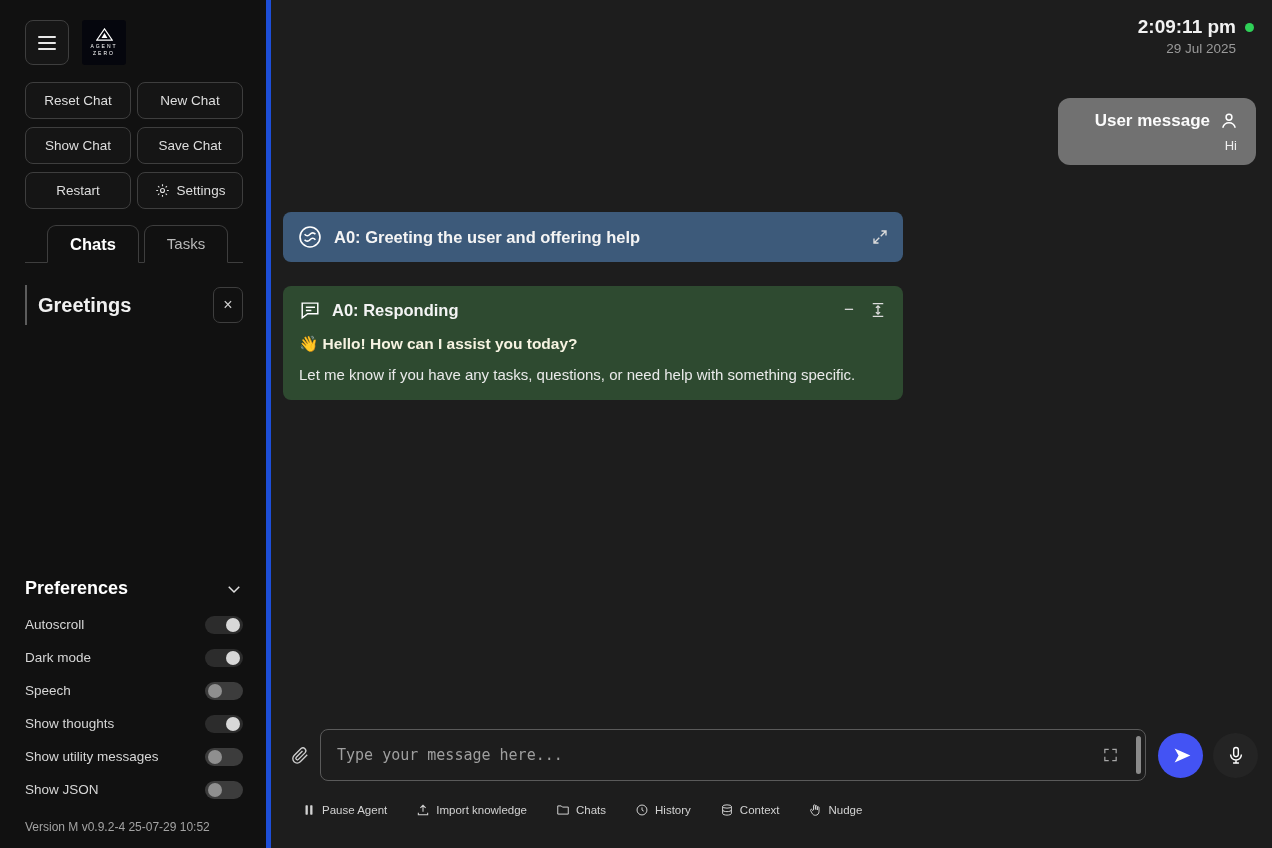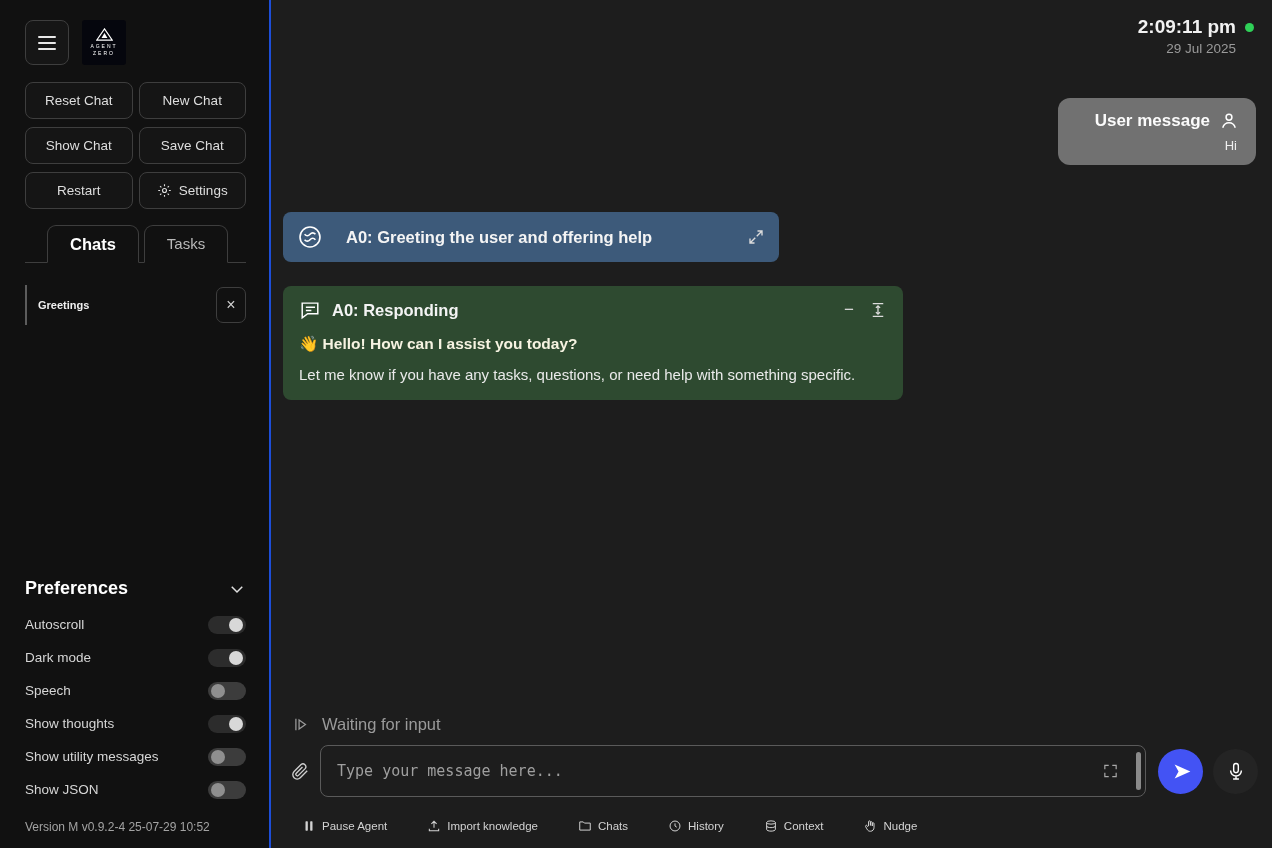--- a/index.html
+++ b/index.html
@@ -2,37 +2,37 @@
 <html style="--sidebar-bg: #111111; --main-bg: #1d1d1d; --panel-border: #3e3e3e; --user-bubble: #717171; --agent-heading: #3d5a7a; --agent-response: #2e4a30; --accent-send: #4353f4; --online-dot: #2fd158;"><head>
 <meta charset="utf-8">
 <style>
   *{margin:0;padding:0;box-sizing:border-box}
   html,body{width:1272px;height:848px;overflow:hidden}
   body{display:flex;background:var(--main-bg,#1d1d1d);font-family:"Liberation Sans",sans-serif;color:#e8e8e8}
   .mono{font-family:Liberation Sans, sans-serif}
   svg{display:block}
 
   
-  .sidebar{width:271px;min-width:271px;height:100%;background:var(--sidebar-bg,#111);border-right:2px solid #1d4ed8;display:flex;flex-direction:column;padding:20px 23px 10px 25px}
+  .sidebar{width:271px;min-width:271px;height:100%;background:var(--sidebar-bg,#111);border-right:5px solid #1d4ed8;display:flex;flex-direction:column;padding:20px 23px 10px 25px}
   .side-head{display:flex;gap:13px}
   .icon-btn{width:44px;height:45px;background:#161616;border:1px solid var(--panel-border,#3e3e3e);border-radius:8px;display:flex;align-items:center;justify-content:center;cursor:pointer}
   .hamburger{display:flex;flex-direction:column;gap:4px}
   .hamburger i{display:block;width:18px;height:2px;background:#e8e8e8;border-radius:1px}
   .logo{width:44px;height:45px;background:#05060d;border-radius:3px;display:flex;flex-direction:column;align-items:center;justify-content:center;cursor:pointer}
   .logo svg{width:17px;height:13px;margin-bottom:2px}
   .logo-t{font-size:5px;letter-spacing:2px;color:#fff;line-height:1.5}
   .btn-grid{display:grid;grid-template-columns:1fr 1fr;gap:8px 6px;margin-top:17px}
   .sbtn{height:37px;background:#151515;border:1px solid var(--panel-border,#3e3e3e);border-radius:8px;color:#dedede;font-size:13.5px;font-family:inherit;cursor:pointer;display:flex;align-items:center;justify-content:center;gap:7px}
   .sbtn svg{width:15px;height:15px;color:#dedede}
   .tabs{display:flex;gap:5px;margin-top:16px;padding-left:22px;border-bottom:1px solid var(--panel-border,#3e3e3e)}
   .tab{padding:9px 22px 8px;border:1px solid var(--panel-border,#3e3e3e);border-bottom:1px solid transparent;margin-bottom:-1px;border-radius:9px 9px 0 0;font-size:15px;color:#b9b9b9;cursor:pointer;background:var(--sidebar-bg,#111)}
   .tab.active{font-size:16.5px;font-weight:bold;color:#fff}
   .chat-list{margin-top:22px}
   .chat-item{display:flex;align-items:center;justify-content:space-between;border-left:2px solid #5c5c5c;padding-left:11px;height:40px;cursor:pointer}
-  .chat-item-label{font-weight:bold;font-size:11px;color:#f0f0f0}
+  .chat-item-label{font-weight:bold;font-size:20px;color:#f0f0f0}
   .chat-close{width:30px;height:36px;border:1px solid var(--panel-border,#3e3e3e);border-radius:7px;background:transparent;color:#cfcfcf;font-size:16px;cursor:pointer;font-family:inherit}
   .flex-spacer{flex:1}
   .prefs-head{display:flex;align-items:center;justify-content:space-between;cursor:pointer;margin-bottom:9px}
   .prefs-title{font-size:18px;font-weight:bold;color:#fff}
   .prefs-head svg{width:18px;height:18px;color:#e0e0e0}
   .pref-row{display:flex;align-items:center;justify-content:space-between;height:33px}
   .pref-label{font-size:13.5px;color:#d6d6d6}
   .toggle{position:relative;width:38px;height:18px;border-radius:9px;background:#3c3c3c;cursor:pointer;flex:none}
   .toggle::after{content:"";position:absolute;top:2px;left:3px;width:14px;height:14px;border-radius:50%;background:#8f8f8f}
   .toggle[data-on="true"]{background:#2c2c2c}
@@ -47,21 +47,21 @@
   .date{font-size:13.5px;color:#9a9a9a;margin-top:3px}
   .status-dot{width:9px;height:9px;border-radius:50%;background:var(--online-dot,#2fd158);margin-top:7px}
 
   .messages{flex:1;padding:98px 16px 0 12px;display:flex;flex-direction:column;align-items:flex-start;overflow:hidden}
   .user-msg{align-self:flex-end;background:var(--user-bubble,#717171);border-radius:12px;padding:13px 17px 12px;min-width:198px;text-align:right}
   .user-msg-head{display:flex;align-items:center;justify-content:flex-end;gap:9px}
   .user-msg-title{font-size:17px;font-weight:bold;color:#fbfbfb}
   .user-msg-head svg{width:20px;height:20px}
   .user-msg-body{font-size:13px;color:#efefef;margin-top:7px;padding-right:2px}
 
-  .agent-head{margin-top:47px;width:496px;height:50px;background:var(--agent-heading,#3d5a7a);border-radius:8px;display:flex;align-items:center;gap:23px;padding:0 14px}
+  .agent-head{margin-top:47px;width:620px;height:50px;background:var(--agent-heading,#3d5a7a);border-radius:8px;display:flex;align-items:center;gap:11px;padding:0 14px}
   .circle-icon{width:26px;height:26px;flex:none}
   .circle-icon svg{width:26px;height:26px}
   .agent-head-title{flex:1;font-size:16.5px;font-weight:bold;color:#f4f4f4}
   .mini-icon{display:flex;cursor:pointer;color:#dcdcdc}
   .mini-icon svg{width:18px;height:18px}
 
   .agent-resp{margin-top:24px;width:620px;background:var(--agent-response,#2e4a30);border-radius:8px;padding:13px 16px 17px}
   .agent-resp-head{display:flex;align-items:center;gap:11px}
   .agent-resp-head .bubble svg{width:22px;height:22px}
   .agent-resp-title{flex:1;font-size:16.5px;font-weight:bold;color:#f4f4f4}
@@ -79,21 +79,21 @@
   .msg-input{width:100%;height:52px;background:#1d1d1d;border:1px solid #5a5a5a;border-radius:8px;padding:0 48px 0 16px;font-size:15px;color:#cfcfcf;outline:none;font-family:"DejaVu Sans Mono",monospace}
   .msg-input::placeholder{color:#9f9f9f}
   .input-expand{position:absolute;right:27px;top:50%;transform:translateY(-50%);display:flex;cursor:pointer;color:#a8a8a8}
   .input-expand svg{width:17px;height:17px}
   .input-scrollbar{position:absolute;right:5px;top:7px;width:5px;height:38px;border-radius:3px;background:#8a8a8a;cursor:grab}
   .send{width:45px;height:45px;border-radius:50%;border:none;background:var(--accent-send,#4353f4);display:flex;align-items:center;justify-content:center;cursor:pointer;margin-left:2px}
   .send svg{width:21px;height:21px;margin-left:3px}
   .mic{width:45px;height:45px;border-radius:50%;border:none;background:#242424;display:flex;align-items:center;justify-content:center;cursor:pointer}
   .mic svg{width:20px;height:20px}
 
-  .toolbar{display:flex;align-items:center;gap:40px;margin:15px 0 0 31px;height:28px}
+  .toolbar{display:flex;align-items:center;gap:29px;margin:15px 0 16px 31px;height:28px}
   .tool{display:flex;align-items:center;gap:6px;color:#d2d2d2;font-size:11.5px;cursor:pointer}
   .tool svg{width:14px;height:14px}
 </style>
 </head>
 <body>
 
 <aside class="sidebar">
   <div class="side-head">
     <button class="icon-btn">
       <span class="hamburger">
@@ -231,27 +231,20 @@
             <path d="M5 3.5h14M5 20.5h14M12 7v10M9.2 9.2L12 6.4l2.8 2.8M9.2 14.8L12 17.6l2.8-2.8"></path>
           </svg>
         </span>
       </div>
       <div class="resp-line1">👋 Hello! How can I assist you today?</div>
       <div class="resp-line2">Let me know if you have any tasks, questions, or need help with something specific.</div>
     </div>
 
   </div>
 
-  <div class="status-row">
-    <svg viewBox="0 0 24 24" fill="none" stroke="currentColor" stroke-width="1.8">
-      <path d="M5.5 4v16"></path>
-        <path d="M10 5.5L19 12l-9 6.5z"></path>
-    </svg>
-    <span>Waiting for input</span>
-  </div>
 
   <div class="composer">
     <span class="clip">
       <svg viewBox="0 0 24 24" fill="none" stroke="currentColor" stroke-width="1.7">
         <path d="M20.5 11l-8.8 8.8a5.5 5.5 0 01-7.8-7.8l8.8-8.8a3.7 3.7 0 015.2 5.2l-8.5 8.5a1.9 1.9 0 01-2.7-2.7l7.8-7.8"></path>
       </svg>
     </span>
     <div class="input-wrap">
       <input class="msg-input" type="text" placeholder="Type your message here..." style="">
       <span class="input-expand">

